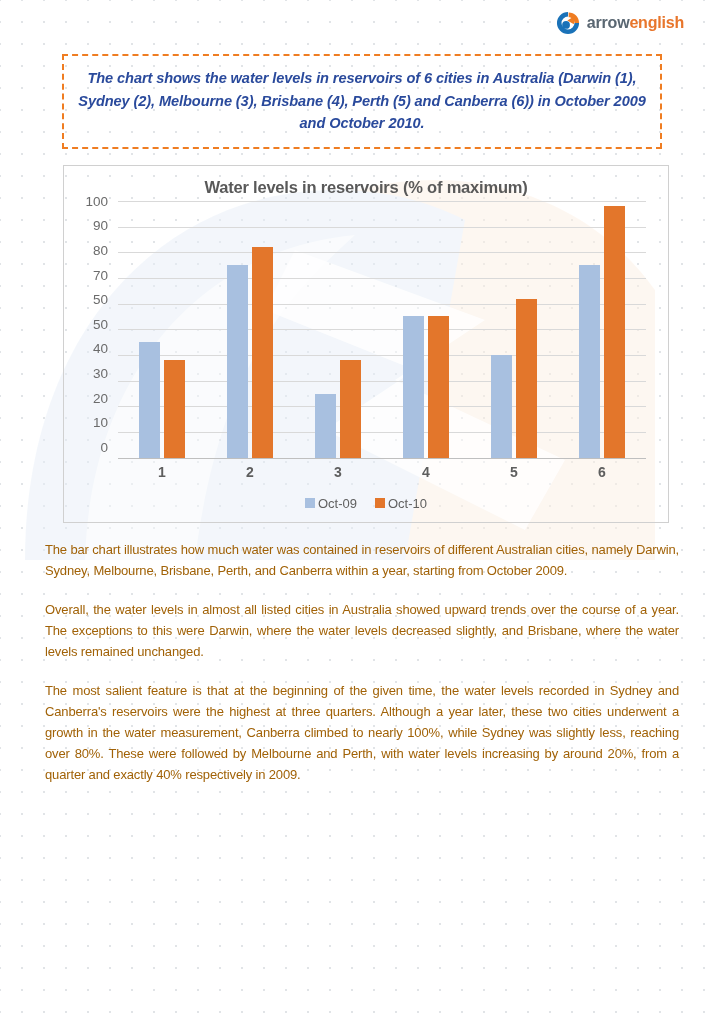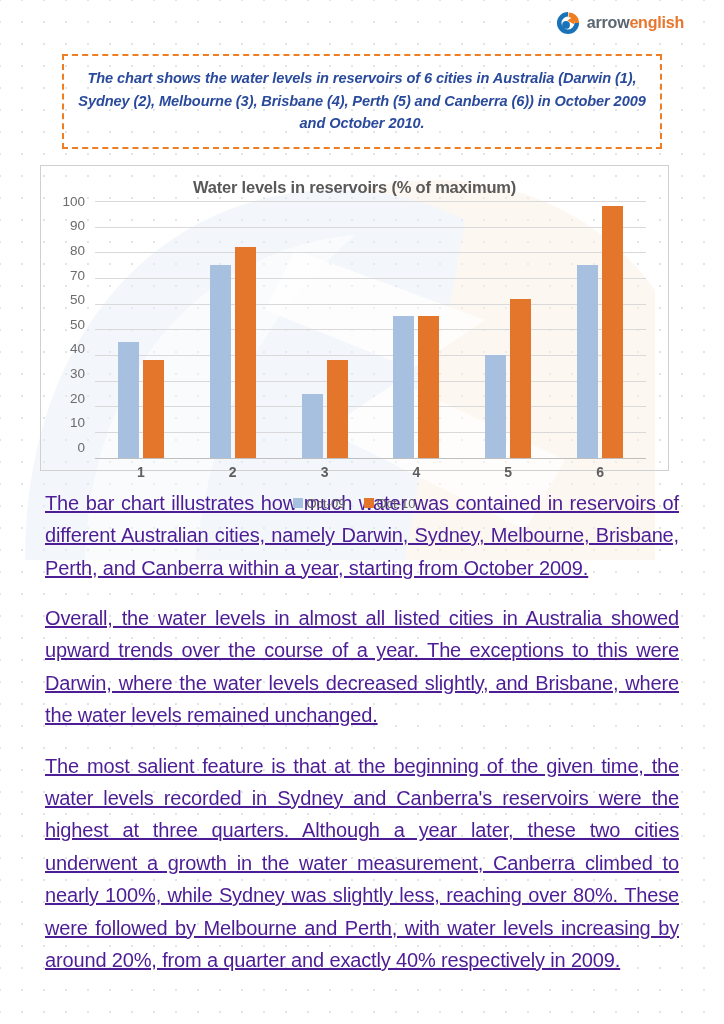--- a/index.html
+++ b/index.html
@@ -74,24 +74,24 @@
     font-weight: bold;
     font-style: italic;
     font-size: 14.6px;
     line-height: 1.55;
     letter-spacing: -0.1px;
   }
 
   
   .chart-panel {
     position: relative;
-    margin: 16px 15px 0 0;
+    margin: 16px 15px 0 23px;
     border: 1px solid #d0d0d0;
     background: transparent;
-    height: 306px;
+    height: 358px;
     padding: 6px 8px 4px 8px;
   }
   .chart-title {
     text-align: center;
     font-size: 16.5px;
     font-weight: bold;
     color: #595959;
     margin: 6px 0 4px 0;
     letter-spacing: -0.2px;
   }
@@ -179,26 +179,25 @@
   .swatch { width: 10px; height: 10px; display: block; }
   .swatch.s0 { background: #a8c0e0; }
   .swatch.s1 { background: #e3762b; }
 
   
   .body-text {
     margin: 16px 5px 0 5px;
   }
   .body-text p {
     margin: 0 0 18px 0;
-    font-size: 20px;
+    font-size: 13px;
     line-height: 1.62;
-    color: #4c1d95;
+    color: #a16207;
     text-align: justify;
     letter-spacing: -0.15px;
-    text-decoration: underline;
   }
   .body-text p:last-child { margin-bottom: 0; }
 </style>
 </head>
 <body>
 
 <div id="dot-grid"></div>
 
 <svg id="watermark" viewBox="0 0 790 430" xmlns="http://www.w3.org/2000/svg">
   <g opacity="0.5">

